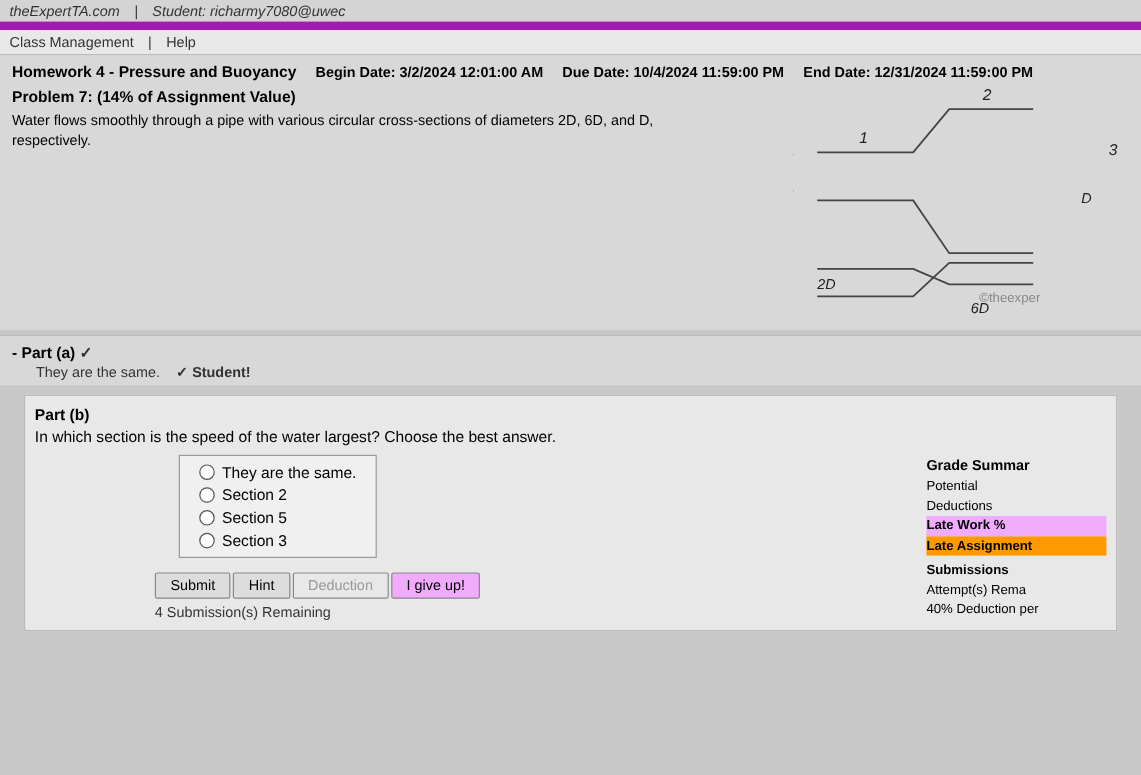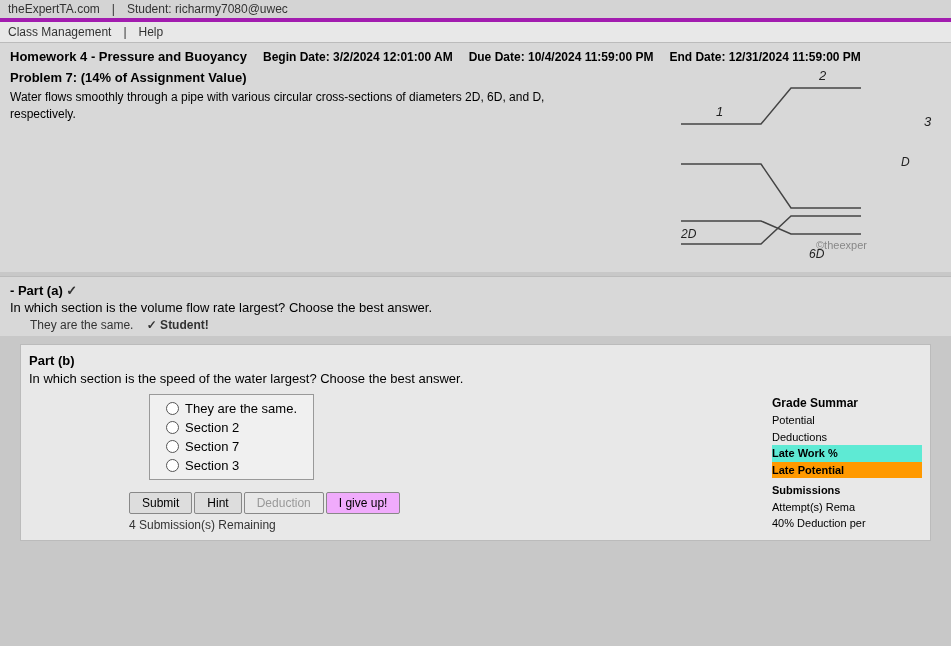--- a/index.html
+++ b/index.html
@@ -8,26 +8,27 @@
       font-size: 13px;
       background: #c8c8c8;
       width: 951px;
       min-height: 646px;
       overflow: hidden;
     }
 
     
     .top-bar {
       background: #d4d4d4;
-      border-bottom: 4px solid #a21caf;
+      border-bottom: 7px solid #a21caf;
       padding: 2px 8px;
       display: flex;
       align-items: center;
       justify-content: space-between;
       font-size: 12px;
+      font-style: italic;
     }
     .top-bar-left {
       display: flex;
       gap: 12px;
       color: #333;
     }
 
     
     .nav-bar {
       background: #e8e8e8;
@@ -197,21 +198,21 @@
       width: 150px;
       font-size: 11px;
       line-height: 1.5;
       flex-shrink: 0;
     }
     .grade-summary-title {
       font-weight: bold;
       font-size: 12px;
     }
     .grade-highlight-yellow {
-      background: #5eead4;
+      background: #f0abfc;
       font-weight: bold;
       font-size: 11px;
     }
     .grade-highlight-orange {
       background: #ff9900;
       font-weight: bold;
       font-size: 11px;
     }
     .grade-submissions-title {
       font-weight: bold;
@@ -293,21 +294,20 @@
         <text x="155" y="183" font-size="11" font-family="Arial" fill="#888">©theexper</text>
       </svg>
     </div>
   </div>
 </div>
 
 <div class="part-a-section">
   <div class="part-a-header">
     <span>- Part (a) </span><span style="color:#333;">✓</span>
   </div>
-  <div class="part-a-question">In which section is the volume flow rate largest? Choose the best answer.</div>
   <div class="part-a-answer">
     <span>They are the same.</span>
     <span style="margin-left:10px; font-weight:bold;">✓ Student!</span>
   </div>
 </div>
 
 <div style="padding: 4px 10px;">
   <div class="part-b-section">
     <div class="part-b-header">Part (b)</div>
     <div class="part-b-question">In which section is the speed of the water largest? Choose the best answer.</div>
@@ -319,21 +319,21 @@
           <div class="radio-option">
             <div class="radio-circle"></div>
             <span>They are the same.</span>
           </div>
           <div class="radio-option">
             <div class="radio-circle"></div>
             <span>Section 2</span>
           </div>
           <div class="radio-option">
             <div class="radio-circle"></div>
-            <span>Section 7</span>
+            <span>Section 5</span>
           </div>
           <div class="radio-option">
             <div class="radio-circle"></div>
             <span>Section 3</span>
           </div>
         </div>
 
         
         <div class="buttons-row">
           <button class="btn">Submit</button>
@@ -344,20 +344,20 @@
 
         
         <div class="submissions-remaining">4 Submission(s) Remaining</div>
       </div>
 
       <div class="grade-summary">
         <div class="grade-summary-title">Grade Summar</div>
         <div>Potential</div>
         <div>Deductions</div>
         <div class="grade-highlight-yellow">Late Work %</div>
-        <div class="grade-highlight-orange">Late Potential</div>
+        <div class="grade-highlight-orange">Late Assignment</div>
         <div class="grade-submissions-title">Submissions</div>
         <div>Attempt(s) Rema</div>
         <div>40% Deduction per</div>
       </div>
     </div>
   </div>
 </div>
 
 </body></html>

